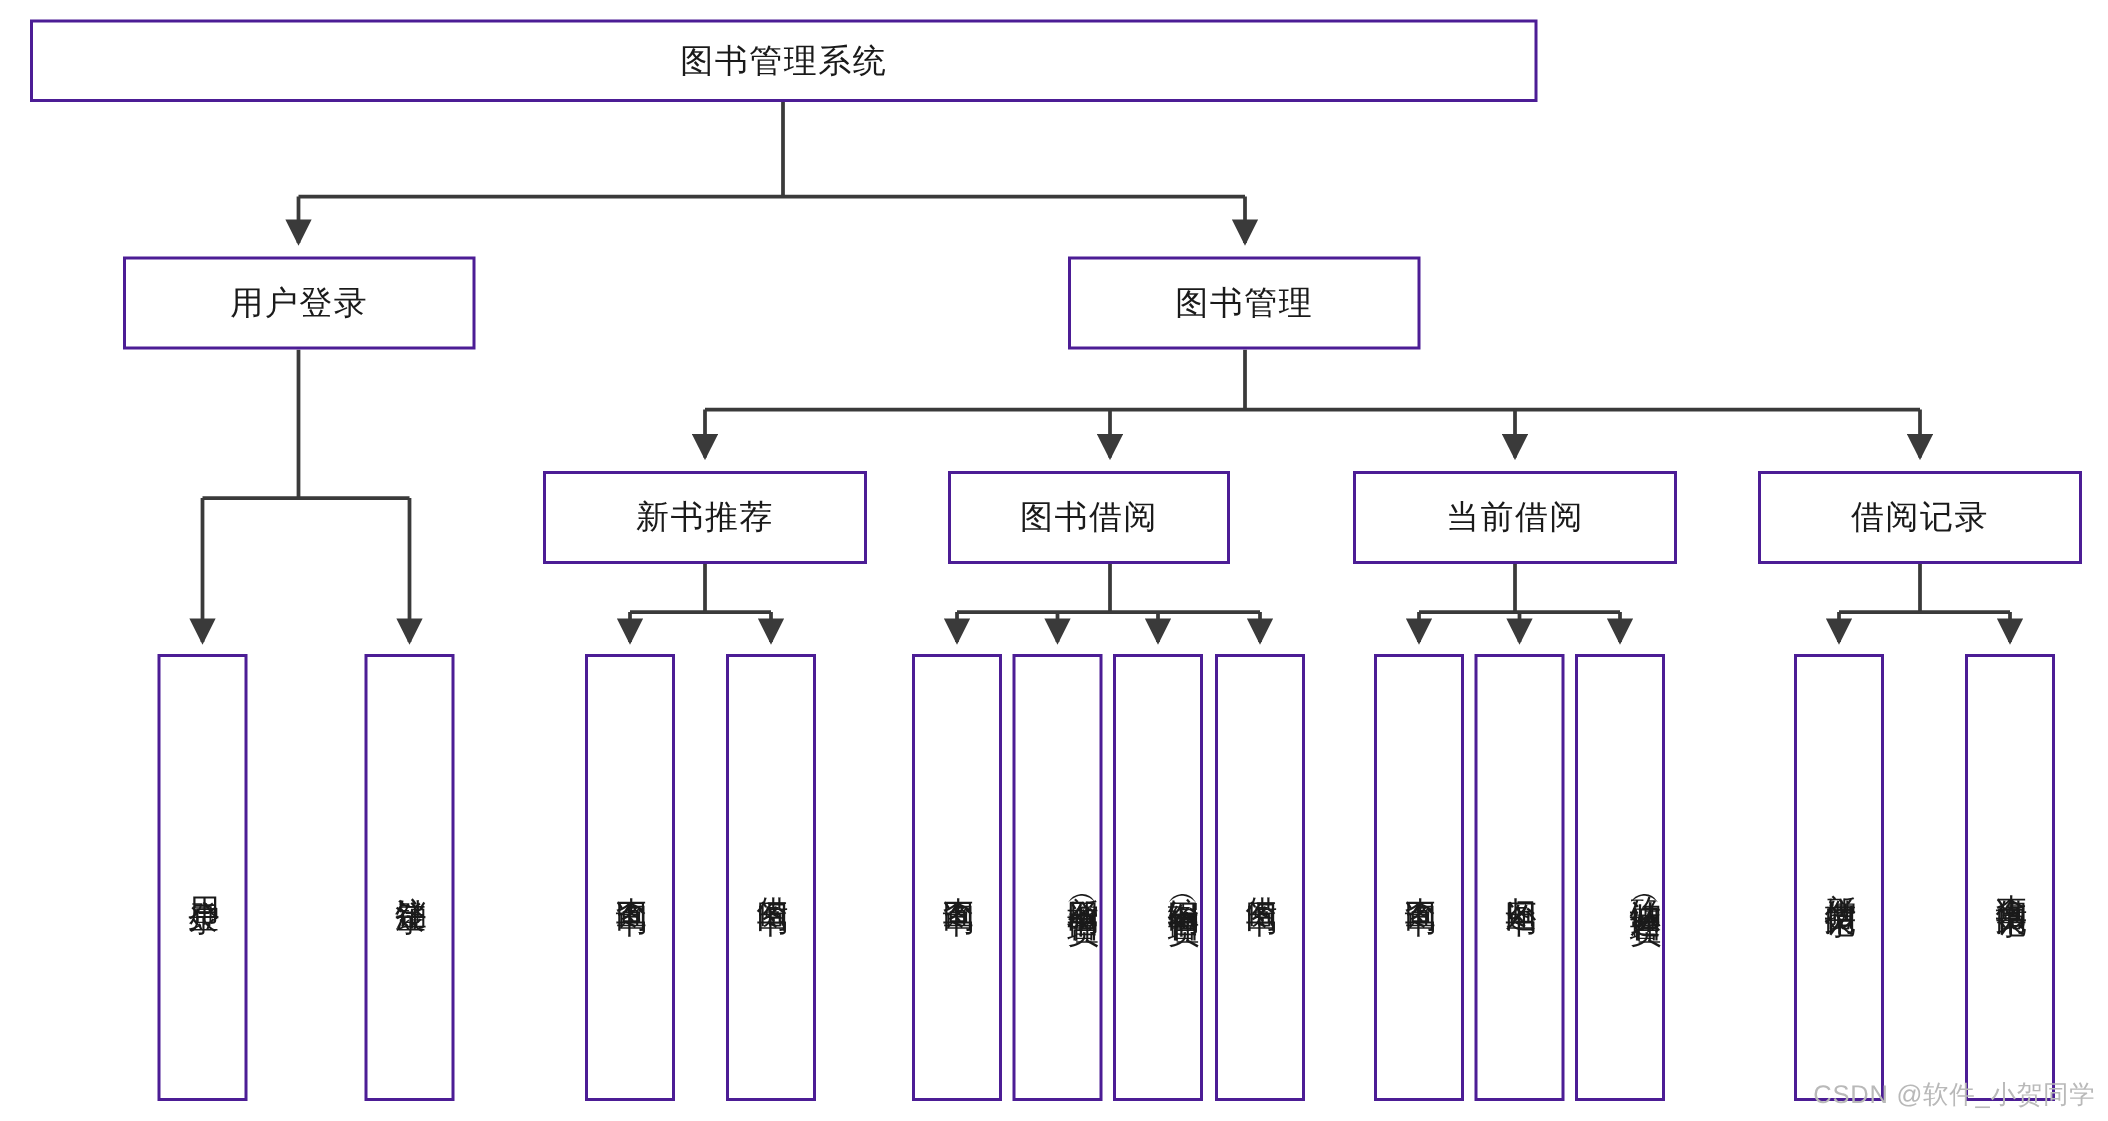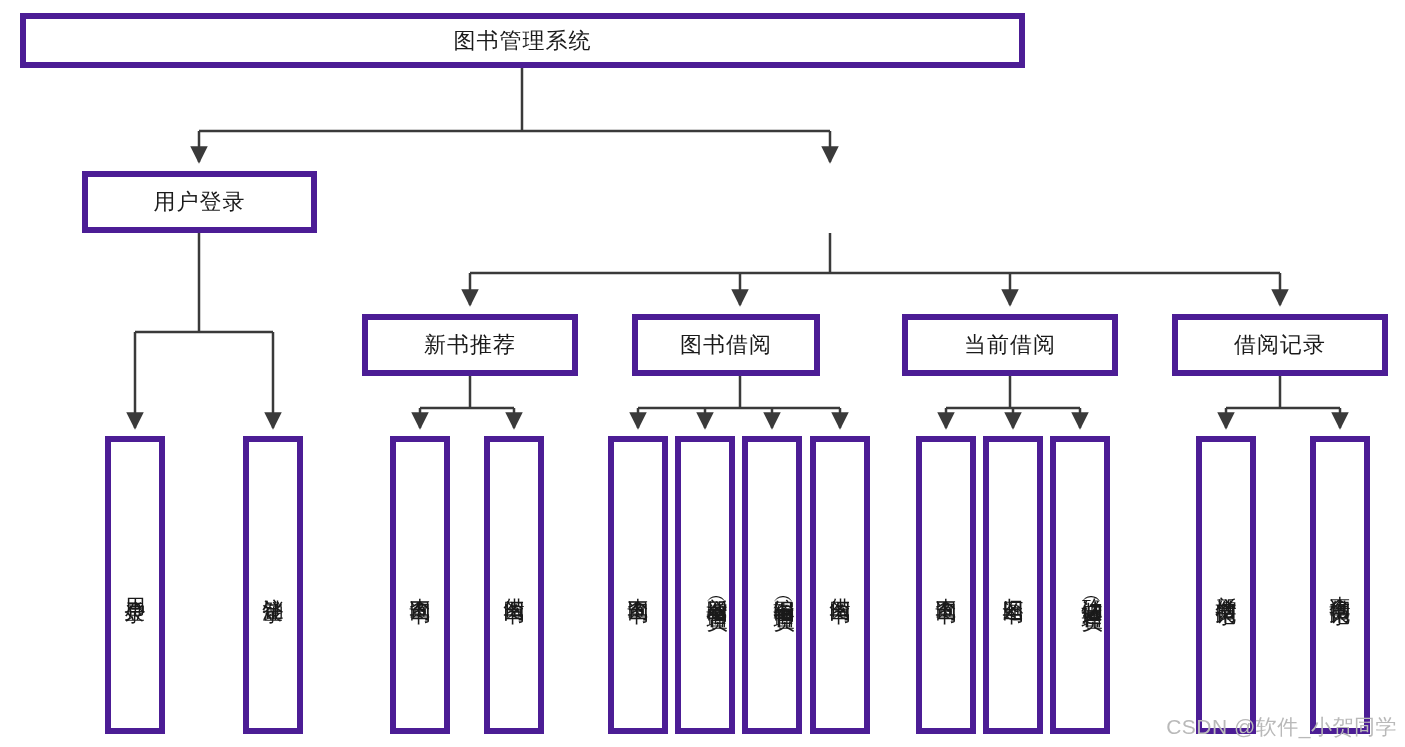--- a/index.html
+++ b/index.html
@@ -23,21 +23,21 @@
     left: 0;
     top: 0;
     width: 1405px;
     height: 747px;
     pointer-events: none;
   }
   .node {
     position: absolute;
     box-sizing: border-box;
     background: #ffffff;
-    border: 6px solid #4c1d95;
+    border: 2px solid #4c1d95;
     display: flex;
     align-items: center;
     justify-content: center;
     color: #1a1a1a;
     z-index: 3;
   }
   .node.horizontal {
     font-size: 22px;
     letter-spacing: 1px;
   }
@@ -56,21 +56,21 @@
   }
   .node-label {
     display: block;
     line-height: 1.15;
     white-space: nowrap;
   }
   .watermark {
     position: absolute;
     right: 8px;
     bottom: 6px;
-    font-size: 21px;
+    font-size: 17px;
     color: #b9b9b9;
     letter-spacing: 0.5px;
     z-index: 5;
     white-space: nowrap;
   }
 </style>
 </head>
 <body>
 
 <div id="canvas">
@@ -125,20 +125,23 @@
     </g>
   </svg>
 
   <div class="node horizontal" style="left:20px; top:13px; width:1005px; height:55px;">
     <span class="node-label">图书管理系统</span>
   </div>
 
   <div class="node horizontal" style="left:82px; top:171px; width:235px; height:62px;">
     <span class="node-label">用户登录</span>
   </div>
+  <div class="node horizontal" style="left:712px; top:171px; width:235px; height:62px;">
+    <span class="node-label">图书管理</span>
+  </div>
 
   <div class="node horizontal" style="left:362px; top:314px; width:216px; height:62px;">
     <span class="node-label">新书推荐</span>
   </div>
   <div class="node horizontal" style="left:632px; top:314px; width:188px; height:62px;">
     <span class="node-label">图书借阅</span>
   </div>
   <div class="node horizontal" style="left:1172px; top:314px; width:216px; height:62px;">
     <span class="node-label">借阅记录</span>
   </div>

